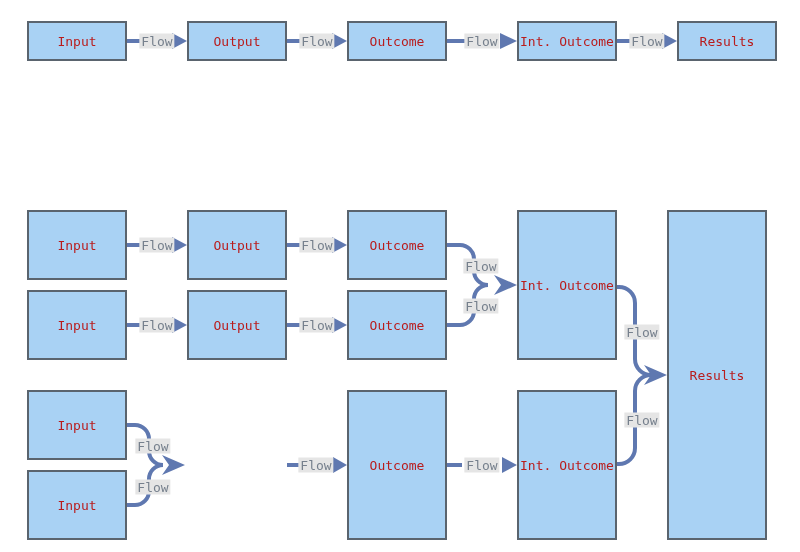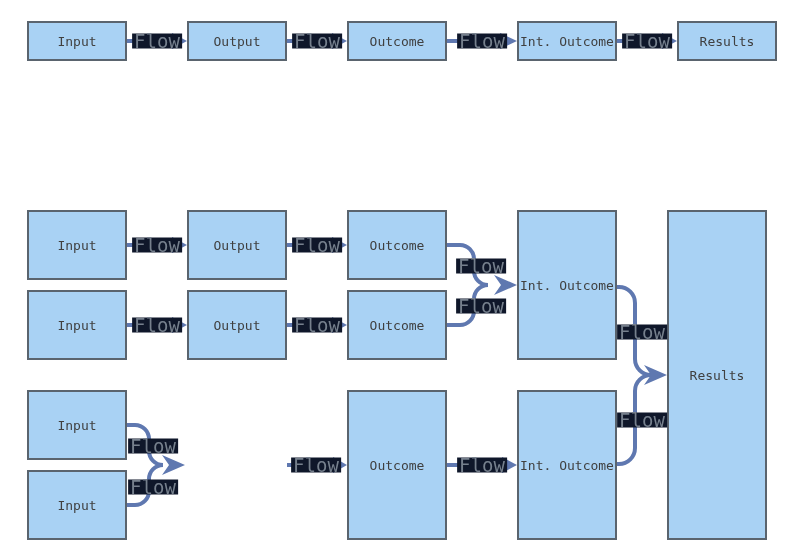--- a/index.html
+++ b/index.html
@@ -8,33 +8,33 @@
     width:800px;height:552px;
     background:#ffffff;
     font-family:"DejaVu Sans Mono","Liberation Mono",monospace;
     overflow:hidden;
   }
   .box{
     position:absolute;
     box-sizing:border-box;
     background:#a9d2f4;
     border:2px solid #5a646e;
-    color:#404040;
+    color:#b91c1c;
     font-size:13px;
     display:flex;align-items:center;justify-content:center;
     text-align:left;
     letter-spacing:0px;
     white-space:nowrap;
   }
   .flow-label{
     position:absolute;
     transform:translate(-50%,-50%);
-    background:#0f172a;
+    background:#e5e5e5;
     color:#76808d;
-    font-size:19px;
+    font-size:13px;
     padding:0 2px;
     line-height:15px;
     white-space:nowrap;
   }
   svg.connectors{position:absolute;left:0;top:0;}
   svg .wire{stroke:#5f78b0;stroke-width:4;fill:none;stroke-linejoin:round;}
   svg .head{fill:#5f78b0;stroke:none;}
 </style>
 </head>
 <body>

